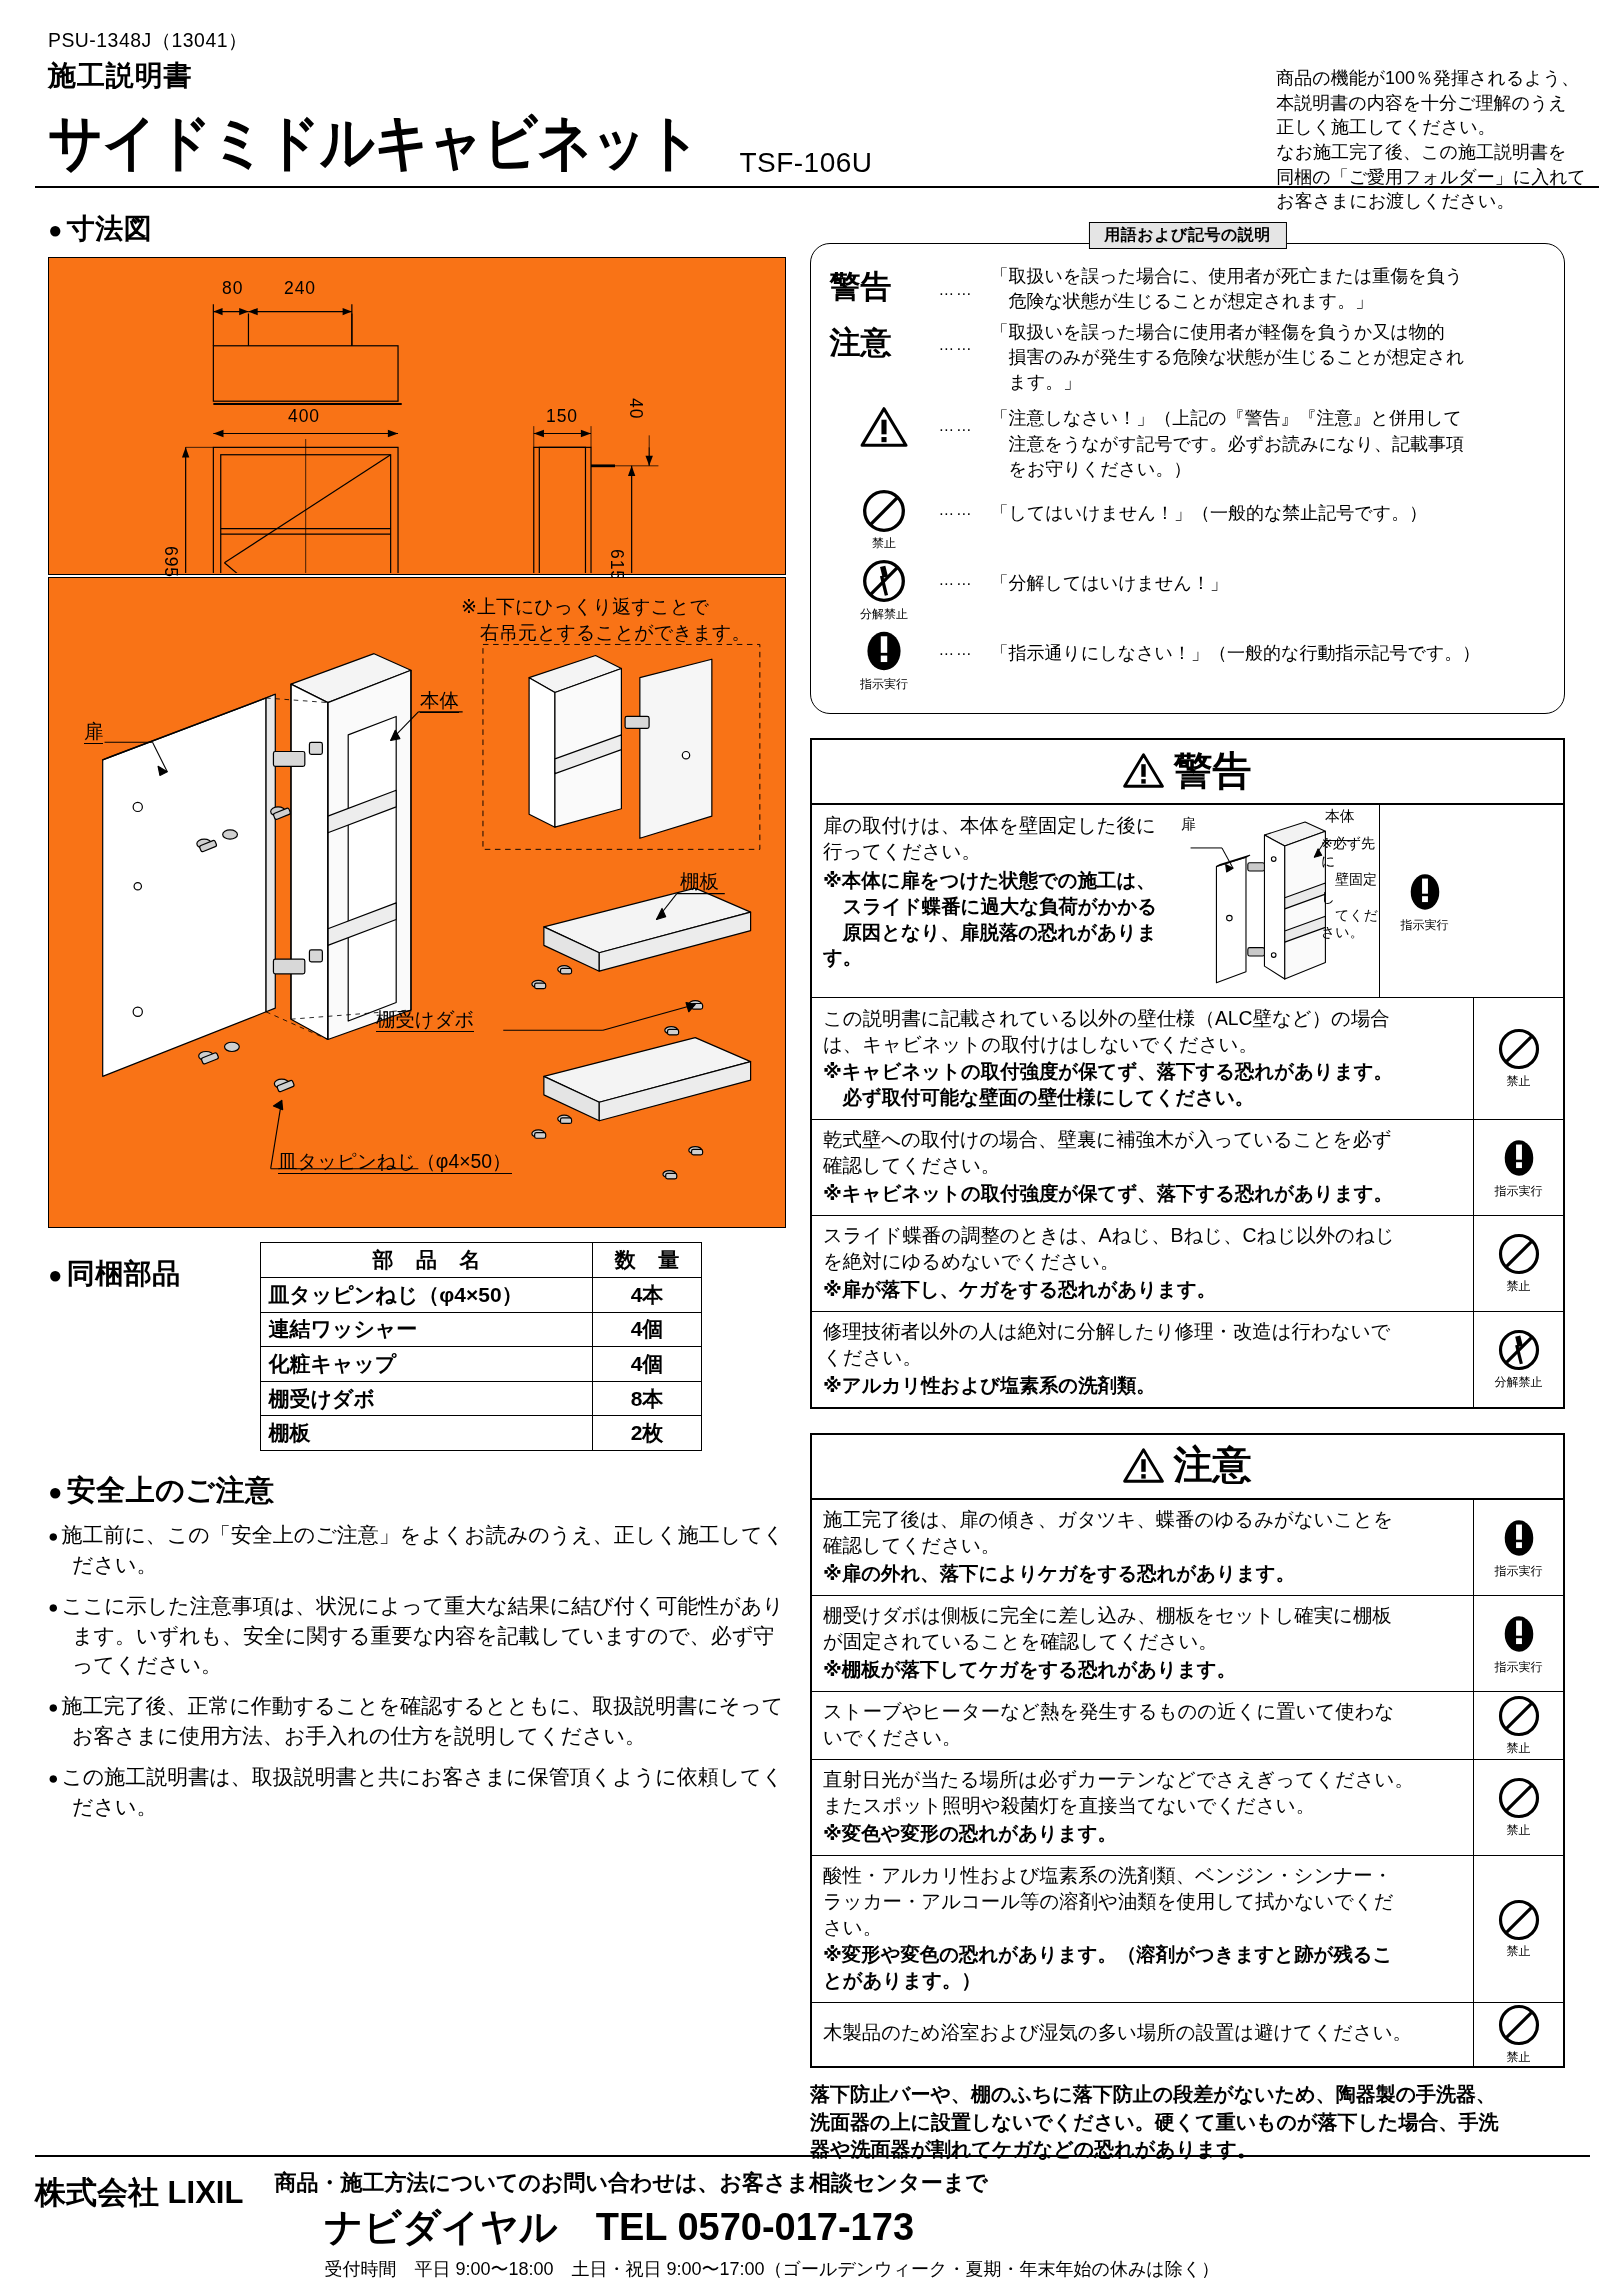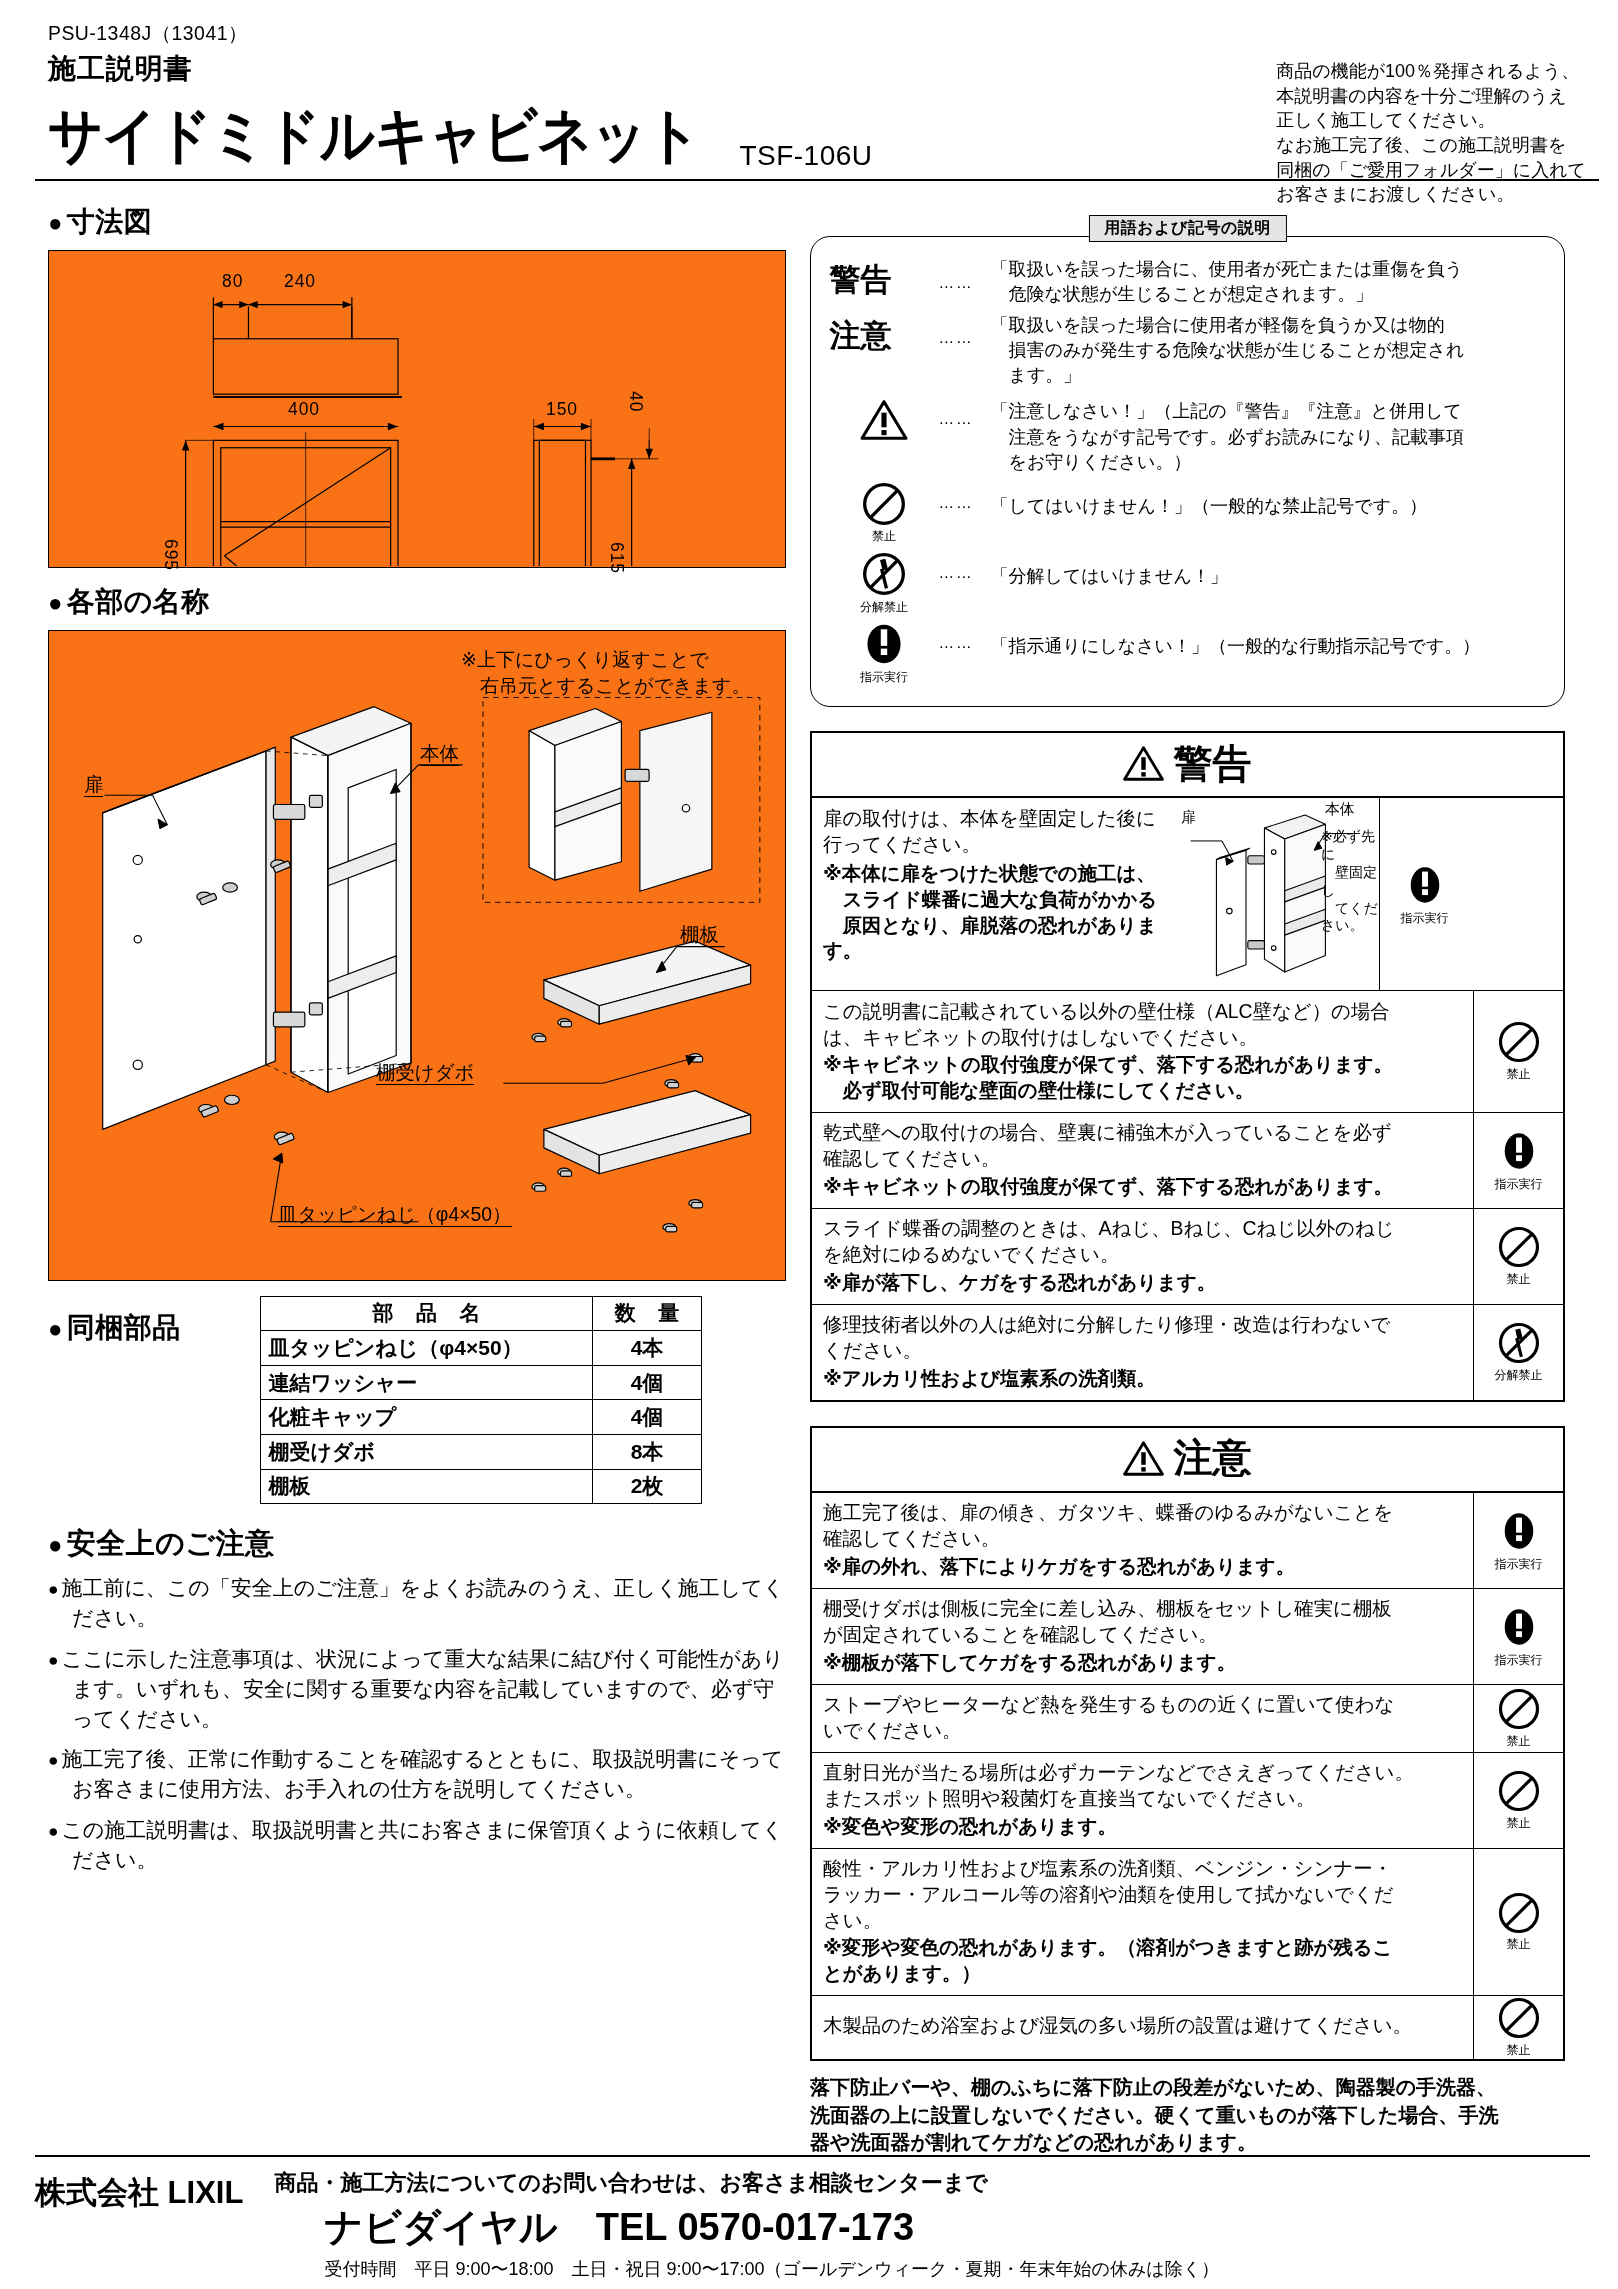--- a/index.html
+++ b/index.html
@@ -8,21 +8,21 @@
     width: 1619px; height: 2290px;
     background: #fff;
     font-family: "Liberation Sans", "DejaVu Sans", sans-serif;
     color: #000;
     position: relative;
     overflow: hidden;
   }
   .page { position:relative; width:1619px; height:2290px; padding: 20px 33px 0 48px; }
 
   
-  .hdr { position:relative; height: 166px; }
+  .hdr { position:relative; height: 166px; margin-top: 7px; }
   .doc-code { font-size: 19.4px; letter-spacing:0.5px; }
   .doc-kind { font-size: 28px; font-weight: bold; margin-top: 2.8px; letter-spacing: 0.9px;}
   .title-row { display:flex; align-items:flex-end; margin-top: 16.6px; }
   .main-title {
     font-size: 54px; font-weight: bold; letter-spacing: -0.9px;
     font-family: "DejaVu Sans", sans-serif;
     transform: scaleY(1.12); transform-origin: bottom left;
   }
   .model-no { font-size: 28px; margin-left: 39px; margin-bottom: 5.5px; letter-spacing:0.5px;}
   .hdr-note {
@@ -203,21 +203,20 @@
         <div class="dim-label" style="position:absolute; left:173px; top:20px;">80</div>
         <div class="dim-label" style="position:absolute; left:235px; top:20px;">240</div>
         <div class="dim-label" style="position:absolute; left:239px; top:148px;">400</div>
         <div class="dim-label vert" style="position:absolute; left:111px; top:288px;">695</div>
         <div class="dim-label" style="position:absolute; left:497px; top:148px;">150</div>
         <div class="dim-label vert" style="position:absolute; left:557px; top:291px;">615</div>
         <div class="dim-label" style="position:absolute; left:497px; top:473px;">130</div>
         <div class="dim-label vert" style="position:absolute; left:576px; top:140px;">40</div>
       </div>
 
-      <div class="sec-h" style="margin-top:14.8px">各部の名称</div>
       <div class="frame partsbox">
         <svg width="735" height="647" viewBox="0 0 796 701">
           <g stroke="#000" fill="#fff" stroke-width="1.3" stroke-linejoin="round">
 
             <polygon points="58,197 235,130 235,470 58,540"></polygon>
             <polygon points="58,197 68,193 245,126 235,130" fill="#f2f2f2"></polygon>
             <polygon points="235,130 245,126 245,466 235,470" fill="#e8e8e8"></polygon>
             <circle cx="96" cy="248" r="5"></circle>
             <circle cx="96" cy="334" r="4"></circle>
             <circle cx="96" cy="470" r="5"></circle>

